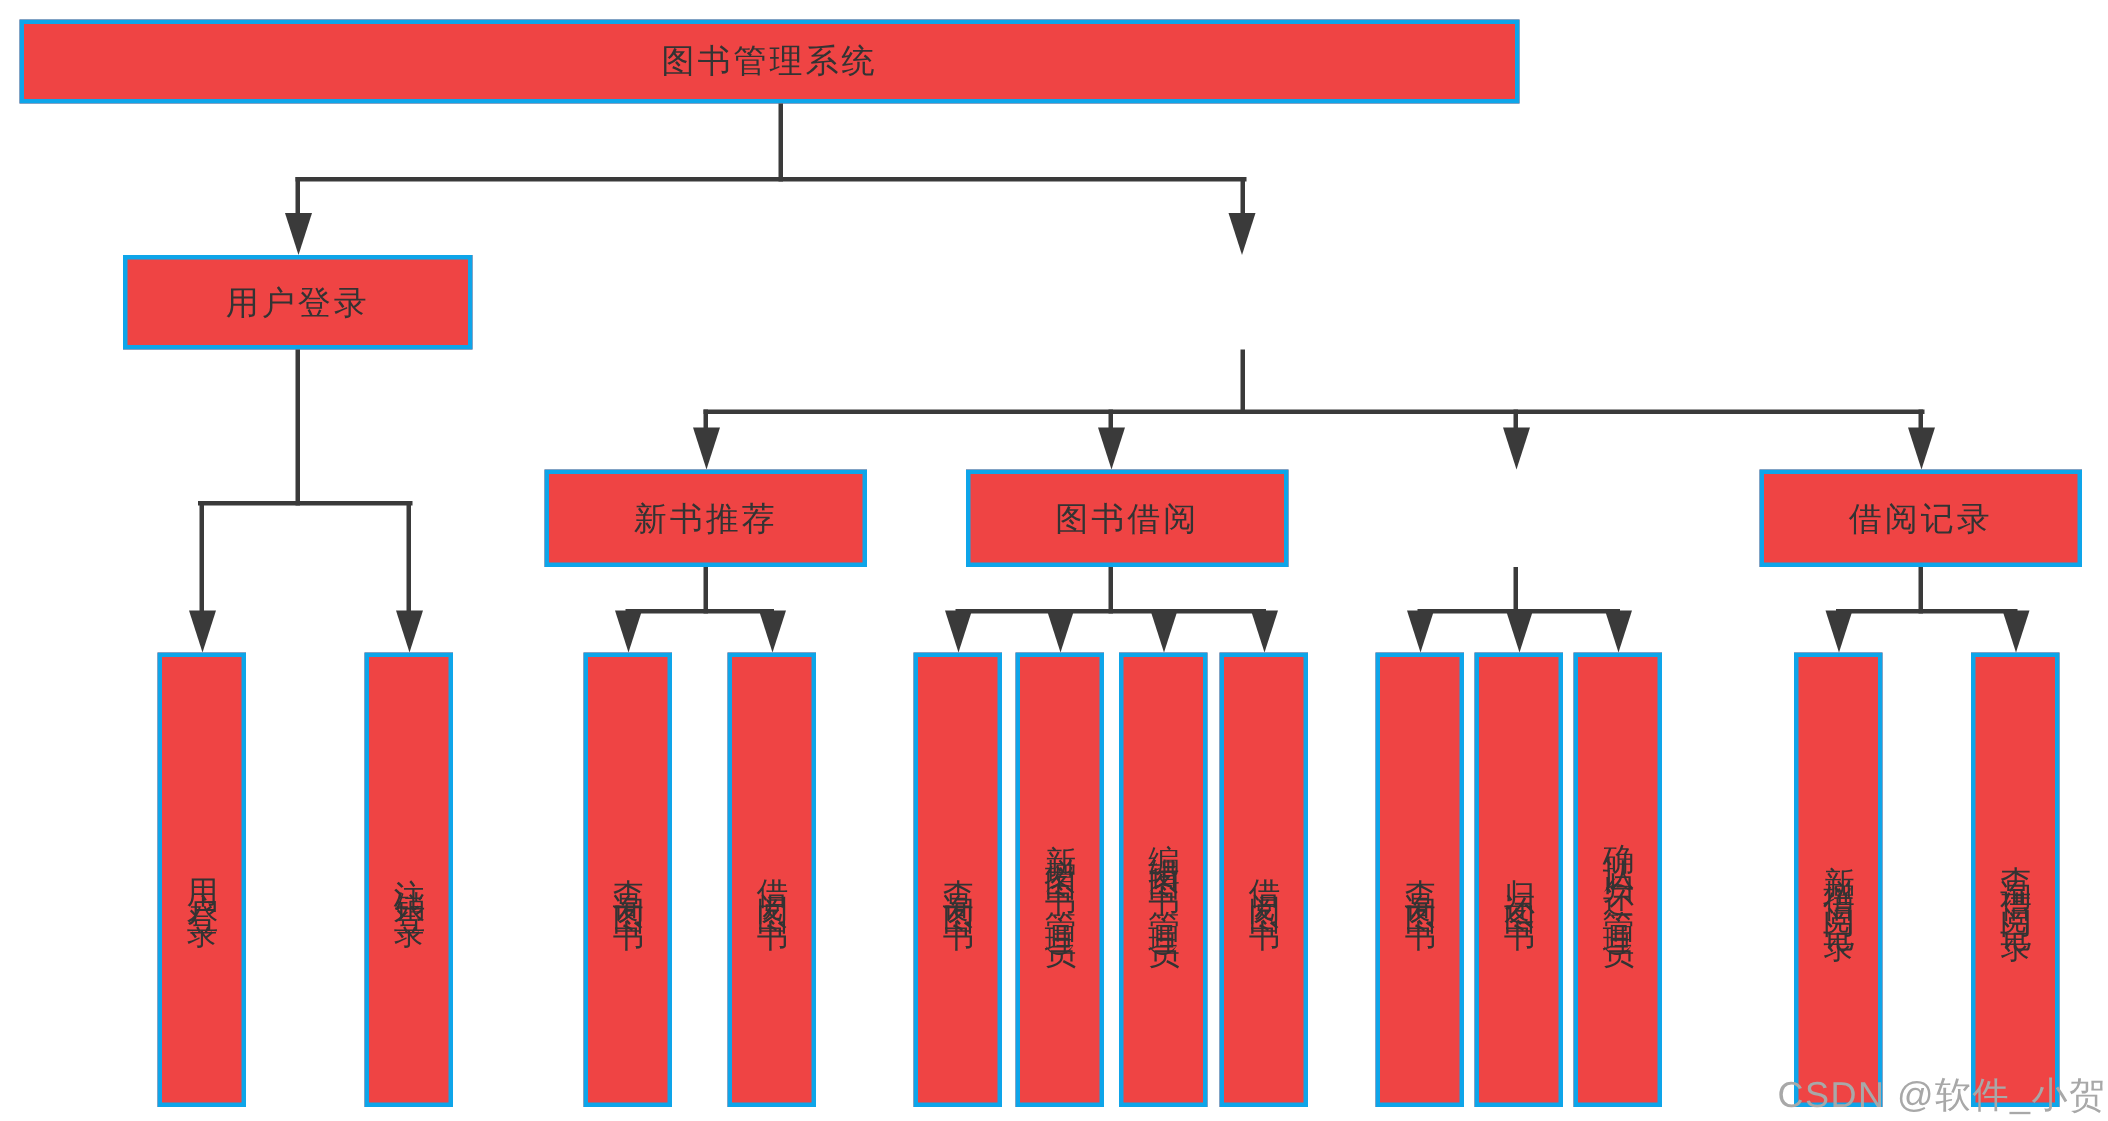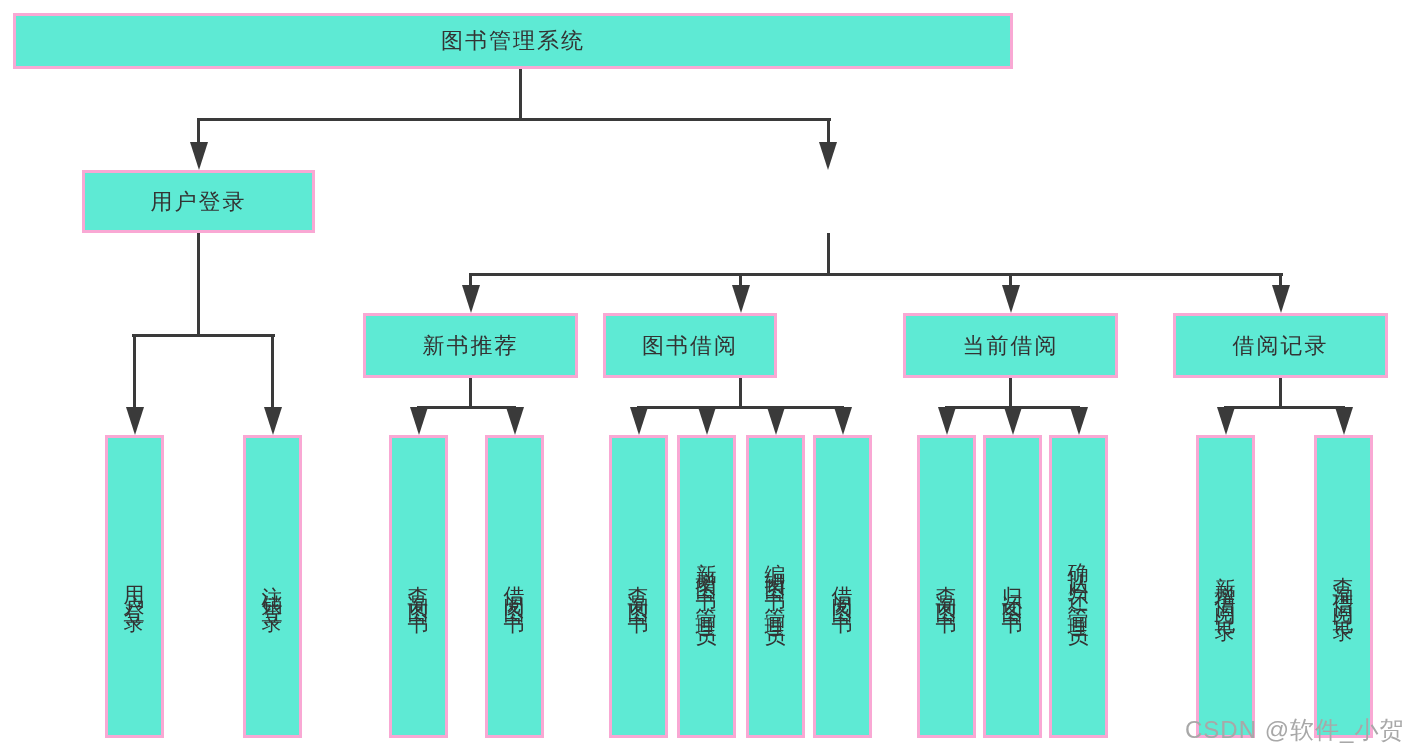--- a/index.html
+++ b/index.html
@@ -6,22 +6,22 @@
   body { font-family: "Liberation Sans", sans-serif; }
   #canvas {
     position: relative;
     width: 1405px;
     height: 747px;
     background: #ffffff;
     overflow: hidden;
   }
   .box {
     position: absolute;
-    background: #5eead4;
-    border: 3px solid #f9a8d4;
+    background: #ef4444;
+    border: 3px solid #0ea5e9;
     box-sizing: border-box;
     display: flex;
     align-items: center;
     justify-content: center;
     color: #333333;
     font-size: 22px;
     letter-spacing: 2px;
     white-space: nowrap;
   }
   .vbox {
@@ -79,22 +79,21 @@
   <div class="vline" style="left:469px; top:273px; height:16px;"></div>
   <div class="vline" style="left:739px; top:273px; height:16px;"></div>
   <div class="vline" style="left:1009px; top:273px; height:16px;"></div>
   <div class="vline" style="left:1279px; top:273px; height:16px;"></div>
   <div class="arrow" style="left:462px; top:285px;"></div>
   <div class="arrow" style="left:732px; top:285px;"></div>
   <div class="arrow" style="left:1002px; top:285px;"></div>
   <div class="arrow" style="left:1272px; top:285px;"></div>
 
   <div class="box" style="left:363px; top:313px; width:215px; height:65px;">新书推荐</div>
-  <div class="box" style="left:603px; top:313px; width:174px; height:65px;">图书借阅</div>
-  <div class="box" style="left:903px; top:313px; width:215px; height:65px;">当前借阅</div>
+  <div class="box" style="left:644px; top:313px; width:215px; height:65px;">图书借阅</div>
   <div class="box" style="left:1173px; top:313px; width:215px; height:65px;">借阅记录</div>
 
   <div class="vline" style="left:469px; top:378px; height:31px;"></div>
   <div class="hline" style="left:417px; top:406px; width:99px;"></div>
   <div class="arrow" style="left:410px; top:407px;"></div>
   <div class="arrow" style="left:506px; top:407px;"></div>
 
   <div class="vline" style="left:739px; top:378px; height:31px;"></div>
   <div class="hline" style="left:637px; top:406px; width:207px;"></div>
   <div class="arrow" style="left:630px; top:407px;"></div>

